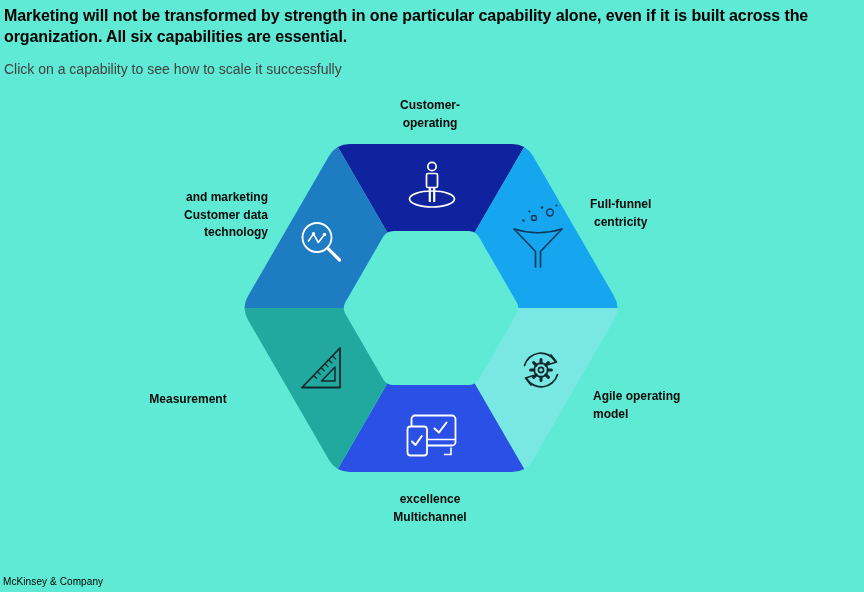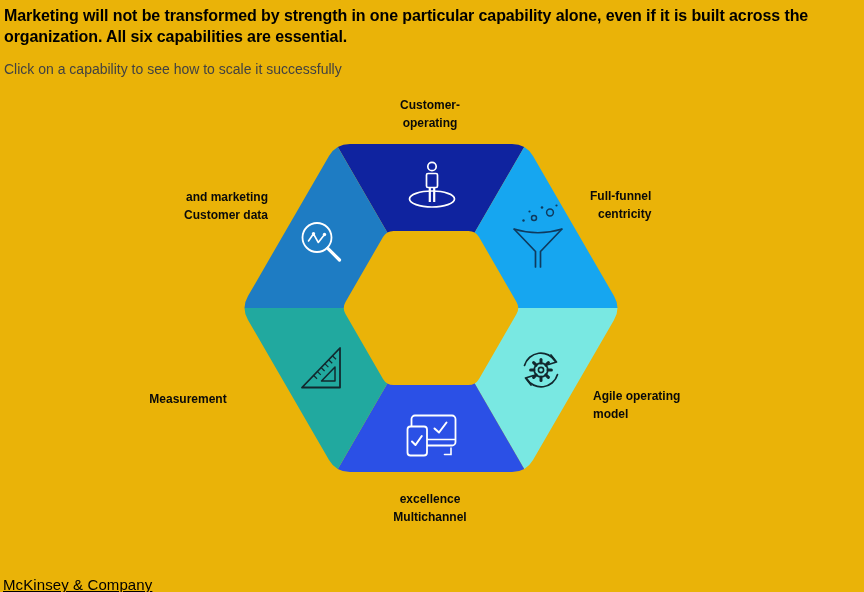--- a/index.html
+++ b/index.html
@@ -1,41 +1,41 @@
 <!DOCTYPE html>
 <html><head>
 <meta charset="utf-8">
 <style>
   html,body{margin:0;padding:0;background:#ffffff;}
   .stage{
-    position:relative;width:864px;height:592px;background:#eab308;overflow:hidden;
+    position:relative;width:864px;height:592px;background:#5eead4;overflow:hidden;
     font-family:"Liberation Sans","DejaVu Sans",sans-serif;
   }
   .title{
     position:absolute;left:4px;top:5px;width:856px;
     font-size:16px;font-weight:700;color:#000;line-height:21px;letter-spacing:-0.1px;
   }
   .subtitle{
     position:absolute;left:4px;top:61px;
     font-size:14px;font-weight:400;color:#424242;
   }
   .hex-svg{position:absolute;left:0;top:0;}
   .hex-svg g[data-interactable="true"]{cursor:pointer;}
   .cap-label{
     position:absolute;font-size:12px;font-weight:700;color:#0a0a0a;line-height:17.5px;
   }
   .cap-label span{display:block;}
   .lbl-cc{left:330px;top:97px;width:200px;text-align:center;}
-  .lbl-ff{left:590px;top:188px;text-align:right;}
+  .lbl-ff{left:590px;top:196px;text-align:center;}
   .lbl-ao{left:593px;top:388px;text-align:left;}
   .lbl-me{left:330px;top:491px;width:200px;text-align:center;}
   .lbl-ms{left:98px;top:391px;width:180px;text-align:center;}
   .lbl-cd{left:88px;top:189px;width:180px;text-align:right;}
   .brand{
-    position:absolute;left:3px;top:576px;font-size:15px;color:#000;font-weight:400;letter-spacing:0.1px;text-decoration:underline;
+    position:absolute;left:3px;top:576px;font-size:10px;color:#000;font-weight:400;letter-spacing:0.1px;
   }
 </style>
 </head>
 <body>
 
 <div class="stage" data-interactable="false">
 
   <div class="title" data-interactable="false">
     <span data-interactable="false">Marketing will not be transformed by strength in one particular capability alone, even if it is built</span>
     <span data-interactable="false">across the organization. All six capabilities are essential.</span>
@@ -170,16 +170,17 @@
   <div class="cap-label lbl-me" data-interactable="false">
     <span data-interactable="false">excellence</span>
     <span data-interactable="false">Multichannel</span>
   </div>
   <div class="cap-label lbl-ms" data-interactable="false">
     <span data-interactable="false">Measurement</span>
   </div>
   <div class="cap-label lbl-cd" data-interactable="false">
     <span data-interactable="false">and marketing</span>
     <span data-interactable="false">Customer data</span>
+    <span data-interactable="false">technology</span>
   </div>
 
   <div class="brand" data-interactable="false">McKinsey &amp; Company</div>
 </div>
 
 </body></html>

